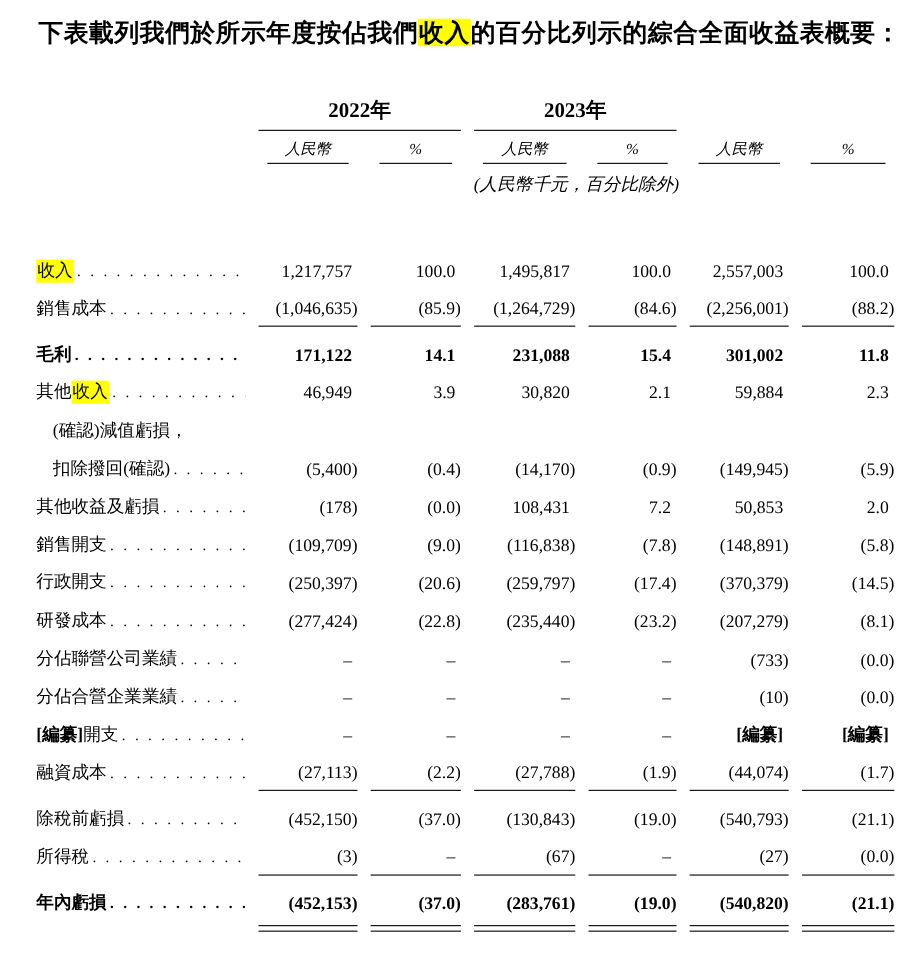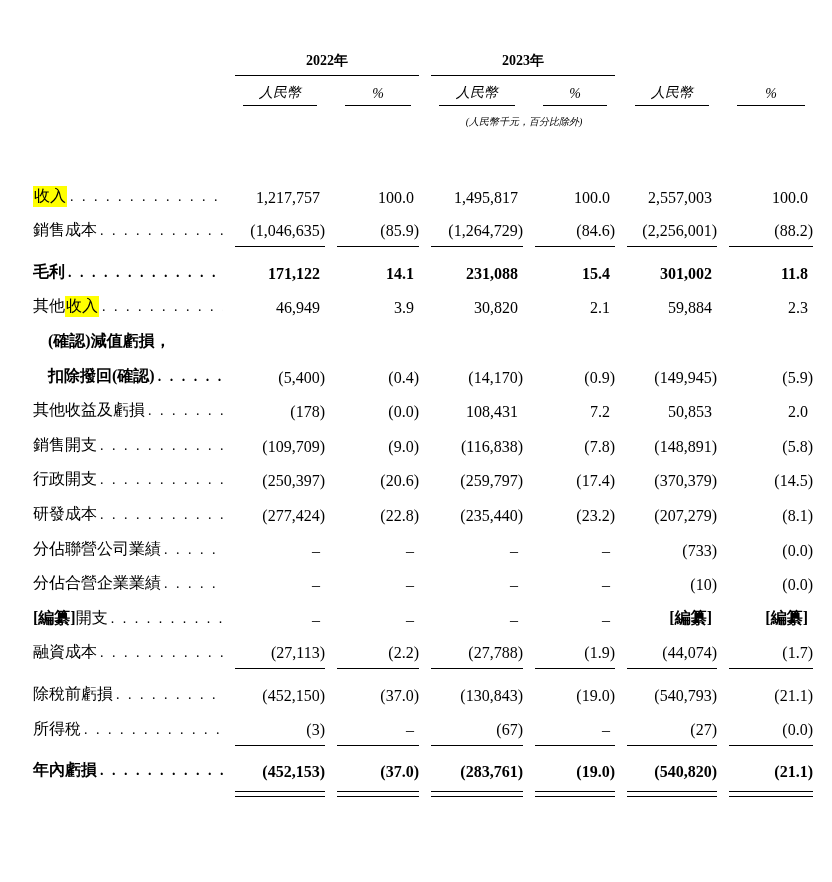--- a/index.html
+++ b/index.html
@@ -26,47 +26,47 @@
   .hspan-all{grid-column:2/8;}
   .hspan-g1{grid-column:2/4;}
   .hspan-g2{grid-column:4/6;}
   .hspan-g3{grid-column:6/8;}
   .hrow1 .hspan-all{
     text-align:center;font-weight:bold;font-size:14px;
     border-bottom:1.4px solid #000;padding-bottom:5px;
   }
   .hrow2{margin-top:11px;}
   .hrow2 div{
-    text-align:center;font-weight:bold;font-size:14px;
+    text-align:center;font-weight:bold;font-size:19px;
     border-bottom:1.4px solid #000;padding-bottom:5px;
   }
   .hrow3{margin-top:8px;}
   .subh{
     font-style:italic;text-align:center;font-size:14px;
     border-bottom:1.4px solid #000;padding-bottom:3px;margin:0 8px;
   }
   .sc0{grid-column:2;} .sc1{grid-column:3;} .sc2{grid-column:4;}
   .sc3{grid-column:5;} .sc4{grid-column:6;} .sc5{grid-column:7;}
   .hrow4{margin-top:9px;}
   .hrow4 .note{
     grid-column:2/8;text-align:center;font-style:italic;
-    font-size:10px;border:none;font-family:Liberation Serif, serif;
+    font-size:16px;border:none;font-family:Liberation Serif, serif;
   }
 
   .tbody{margin-top:49px;}
   .label{
     display:flex;align-items:baseline;white-space:nowrap;
     padding-bottom:6px;font-size:16px;
   }
   .label .seg{flex:0 0 auto;}
   .label .leaders{
     flex:1 1 0;overflow:hidden;letter-spacing:2.5px;
     margin-left:3px;font-size:14px;
   }
-  .indent{padding-left:15px;font-weight:bold;}
+  .indent{padding-left:15px;}
   .bseg{font-weight:bold;}
   .cell{
     text-align:right;padding-bottom:6px;font-size:16px;
     white-space:nowrap;
   }
   .pr{padding-right:5px;}
   .bold .label,.bold .cell{font-weight:bold;}
   .bcell{font-weight:bold;}
   .ul1 .cell{border-bottom:1.4px solid #000;}
   .ul2 .cell{position:relative;}
@@ -74,20 +74,21 @@
     content:"";position:absolute;left:0;right:0;bottom:-10px;height:4px;
     border-top:1.4px solid #000;border-bottom:1.4px solid #000;
   }
   .gap-after{margin-bottom:7px;}
 </style>
 </head>
 <body>
 
 <div class="page">
 
+  <p class="title"><span>下表載列我們於所示年度按佔我們</span><span class="hl">收入</span><span>的百分比列示的綜合全面收益表概要：</span></p>
 
   <div class="table">
 
 
     <div class="row hrow hrow2">
       <div class="hspan-g1">2022年</div>
       <div class="hspan-g2">2023年</div>
     </div>
 
     <div class="row hrow hrow3">

